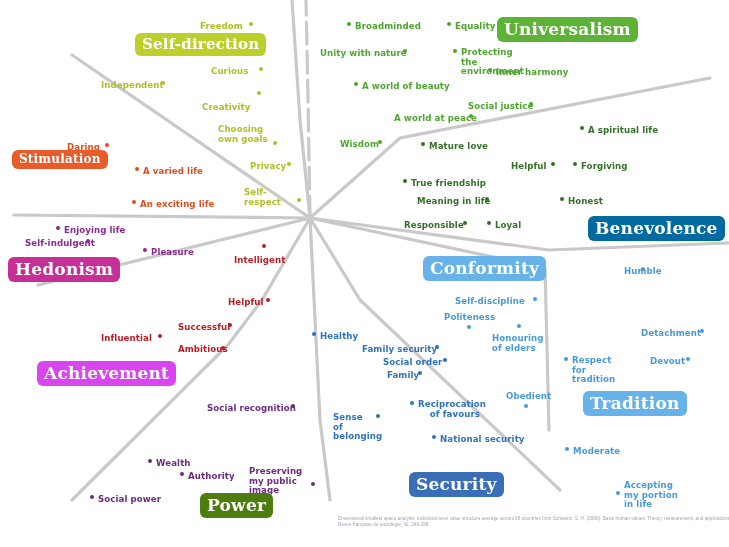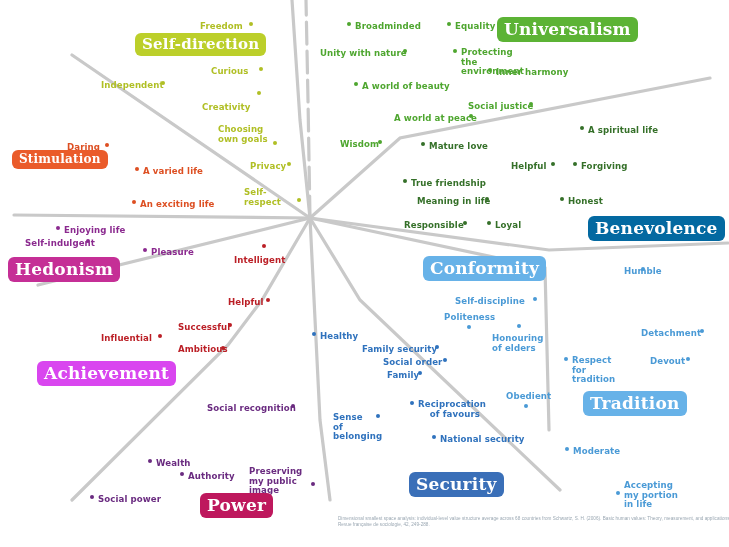--- a/index.html
+++ b/index.html
@@ -158,21 +158,21 @@
       <div class="val" style="left: 140px; top: 199px; color: rgb(221, 79, 34);">An exciting life</div>
       <div class="dot" style="left: 132px; top: 200px; background: rgb(221, 79, 34);"></div>
     </div>
   <div id="cats-layer">
       <div class="cat" style="left: 135px; top: 33px; background: rgb(188, 207, 42); font-size: 15px;">Self-direction</div>
       <div class="cat" style="left: 497px; top: 17px; background: rgb(92, 179, 53); font-size: 17px;">Universalism</div>
       <div class="cat" style="left: 588px; top: 216px; background: #0369a1; font-size: 17px;">Benevolence</div>
       <div class="cat" style="left: 423px; top: 256px; background: rgb(103, 178, 232); font-size: 17px;">Conformity</div>
       <div class="cat" style="left: 583px; top: 391px; background: rgb(103, 178, 232); font-size: 17px;">Tradition</div>
       <div class="cat" style="left: 409px; top: 472px; background: rgb(58, 111, 184); font-size: 17px;">Security</div>
-      <div class="cat" style="left: 200px; top: 493px; background: #be185d; font-size: 17px;">Power</div>
+      <div class="cat" style="left: 200px; top: 493px; background: #4d7c0f; font-size: 17px;">Power</div>
       <div class="cat" style="left: 37px; top: 361px; background: #d946ef; font-size: 17px;">Achievement</div>
       <div class="cat" style="left: 8px; top: 257px; background: rgb(197, 47, 150); font-size: 17px;">Hedonism</div>
       <div class="cat" style="left: 12px; top: 150px; background: rgb(234, 91, 42); font-size: 12px;">Stimulation</div>
     </div>
 
   <div class="caption" style="left:338px;top:516px;">
     <span>Dimensional smallest space analysis: individual-level value structure average across 68 countries from Schwartz, S. H.</span>
     <span>(2006). Basic human values: Theory, measurement, and applications. Revue française de sociologie, 42, 249-288.</span>
   </div>
 

